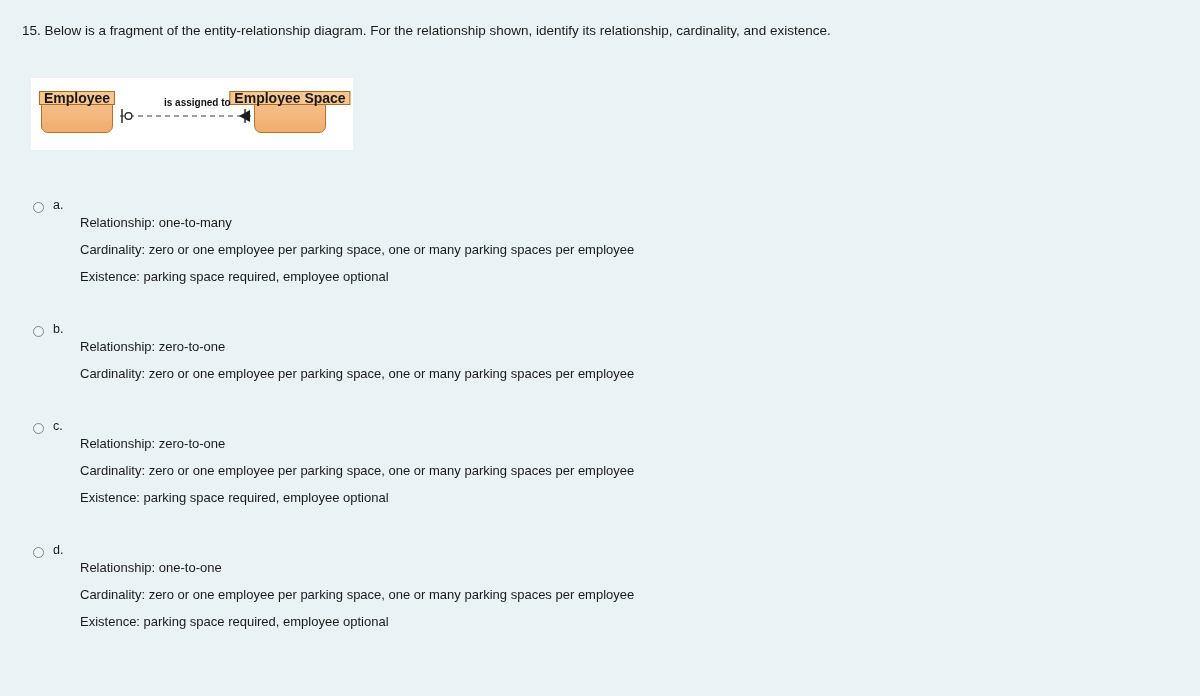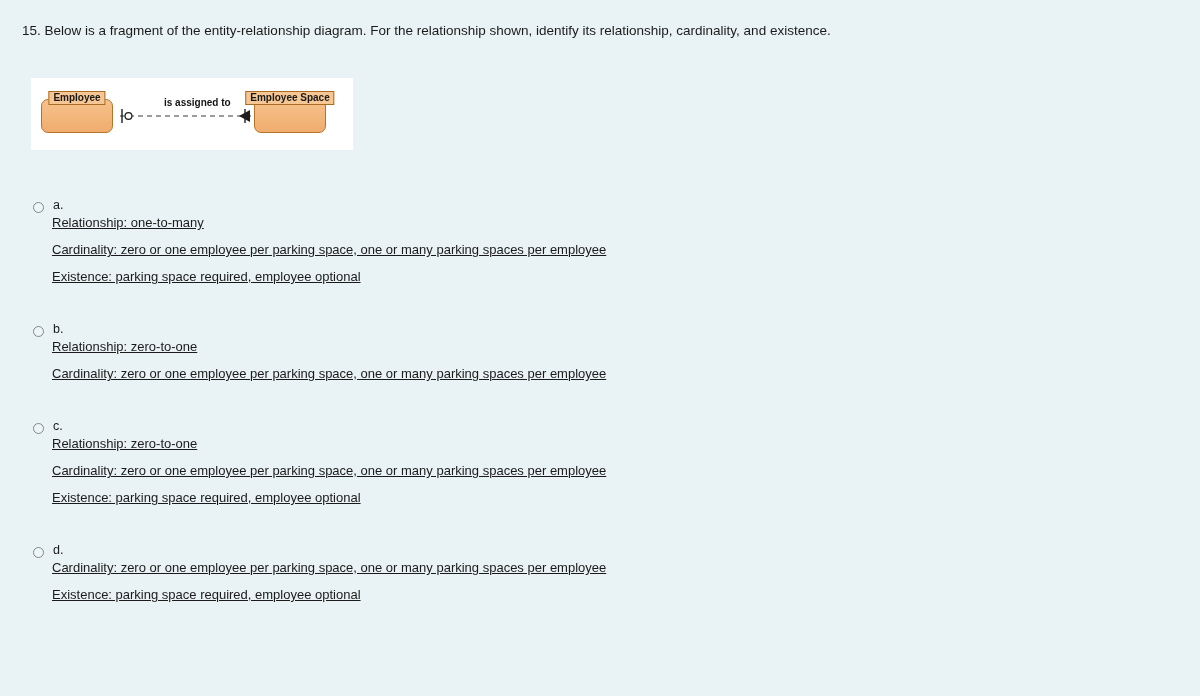--- a/index.html
+++ b/index.html
@@ -52,21 +52,21 @@
     background: linear-gradient(#f6c18c, #f0ad6e);
     box-sizing: border-box;
   }
   .entity .ent-label {
     position: absolute;
     top: -9px;
     left: 50%;
     transform: translateX(-50%);
     background: #f6c693;
     border: 1px solid #a96c26;
-    font-size: 10px;
+    font-size: 14px;
     line-height: 10px;
     padding: 1px 4px 1px 4px;
     white-space: nowrap;
     color: #181818;
     font-family: "Liberation Sans", sans-serif;
     font-weight: bold;
   }
   .entity.employee { left: 9px; top: 20px; }
   .entity.parking  { left: 222px; top: 20px; }
 
@@ -112,23 +112,22 @@
     cursor: pointer;
   }
   .opt-letter {
     position: absolute;
     left: 33px;
     top: 2px;
     font-size: 12.5px;
     color: #1b1b1b;
   }
   .opt-body {
-    margin-left: 32px;
+    margin-left: 60px;
     padding-top: 13px;
-    text-decoration: underline;
   }
   .opt-line {
     font-size: 13px;
     line-height: 27px;
     color: #1b1b1b;
     white-space: nowrap;
   }
 </style>
 </head>
 <body>
@@ -191,19 +190,20 @@
         <div class="opt-line">Relationship: zero-to-one</div>
         <div class="opt-line">Cardinality: zero or one employee per parking space, one or many parking spaces per employee</div>
         <div class="opt-line">Existence: parking space required, employee optional</div>
       </div>
     </div>
 
     <div class="option">
       <span class="radio"></span>
       <span class="opt-letter">d.</span>
       <div class="opt-body">
+        <div class="opt-line">Relationship: one-to-one</div>
         <div class="opt-line">Cardinality: zero or one employee per parking space, one or many parking spaces per employee</div>
         <div class="opt-line">Existence: parking space required, employee optional</div>
       </div>
     </div>
 
   </div>
 </div>
 
 </body></html>

